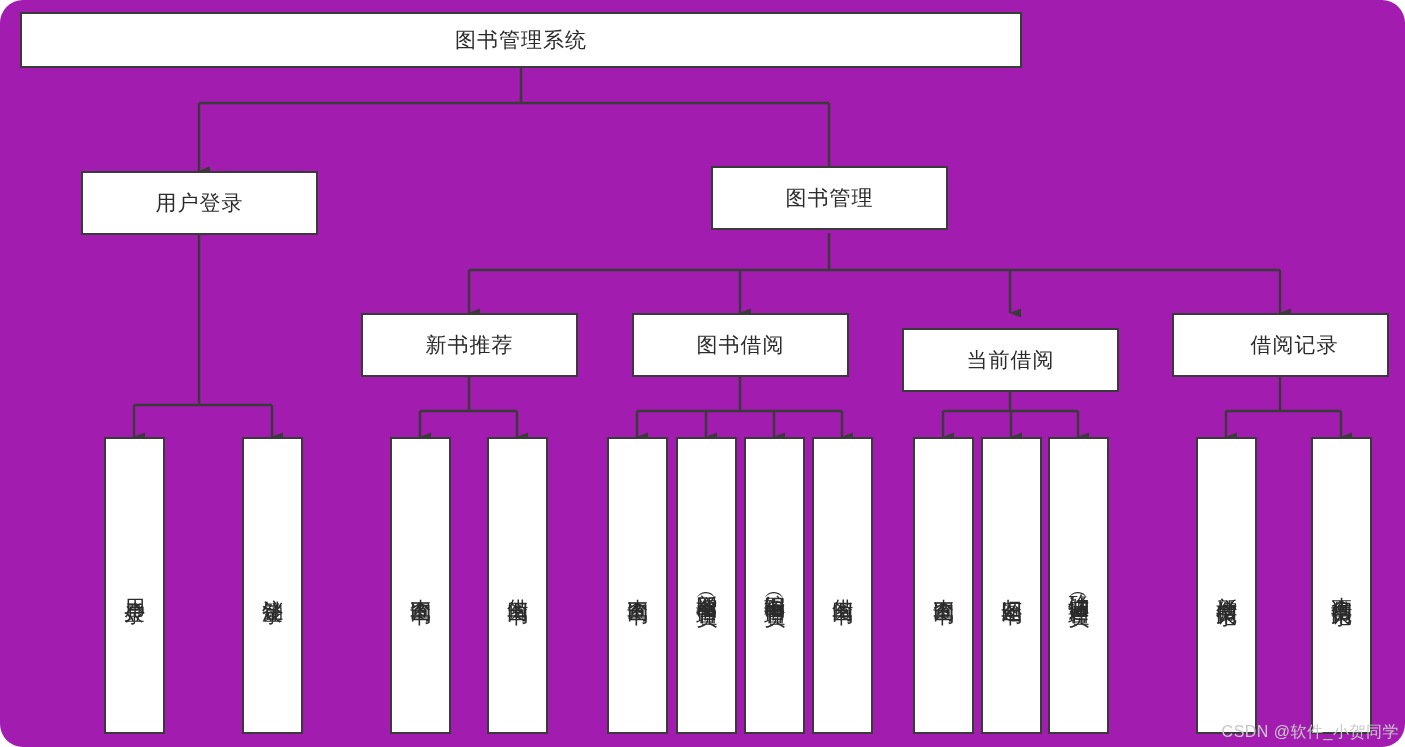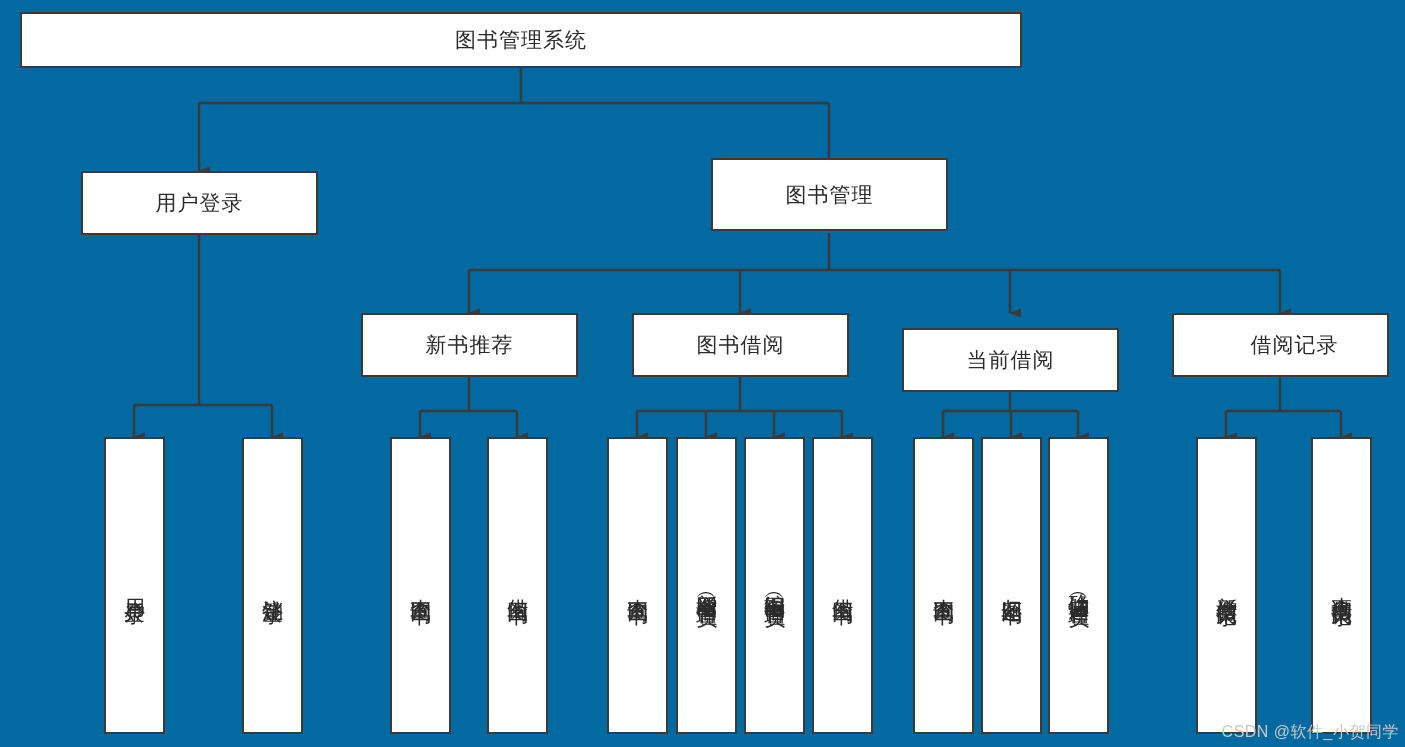--- a/index.html
+++ b/index.html
@@ -1,18 +1,18 @@
 <!DOCTYPE html>
 <html><head>
 <meta charset="utf-8">
 <style>
   html,body{margin:0;padding:0;background:#ffffff;}
   body{width:1405px;height:747px;overflow:hidden;
        font-family:"Liberation Sans","DejaVu Sans",sans-serif;}
-  #stage{position:relative;width:1405px;height:747px;background:#0369a1;}
+  #stage{position:relative;width:1405px;height:747px;background:#a21caf;border-radius:23px;}
   svg#wires{position:absolute;left:0;top:0;width:1405px;height:747px;}
   .node{position:absolute;box-sizing:border-box;background:#ffffff;
         border:2.5px solid #3a3a3a;display:flex;align-items:center;
         justify-content:center;color:#2b2b2b;}
   .node.h{font-size:21px;letter-spacing:1px;}
   .node.v{font-size:21px;letter-spacing:2px;}
   .node.v .lbl{writing-mode:vertical-rl;text-orientation:upright;
         line-height:1.06;white-space:pre;display:block;}
   .node .lbl{display:block;}
   .wm{position:absolute;right:6px;bottom:4px;font-size:16px;color:#c8c8c8;
@@ -73,21 +73,21 @@
     </g>
   </svg>
 
   <div class="node h" style="left:20px;top:12px;width:1002px;height:56px;">
     <span class="lbl">图书管理系统</span>
   </div>
 
   <div class="node h" style="left:81px;top:171px;width:237px;height:64px;">
     <span class="lbl">用户登录</span>
   </div>
-  <div class="node h" style="left:711px;top:158px;width:237px;height:73px;">
+  <div class="node h" style="left:711px;top:166px;width:237px;height:64px;">
     <span class="lbl">图书管理</span>
   </div>
 
   <div class="node h" style="left:361px;top:313px;width:217px;height:64px;text-align:right;">
     <span class="lbl">新书推荐</span>
   </div>
   <div class="node h" style="left:632px;top:313px;width:217px;height:64px;font-family:Liberation Mono, monospace;">
     <span class="lbl">图书借阅</span>
   </div>
   <div class="node h" style="left:902px;top:313px;width:217px;height:64px;margin-top:15px;">

